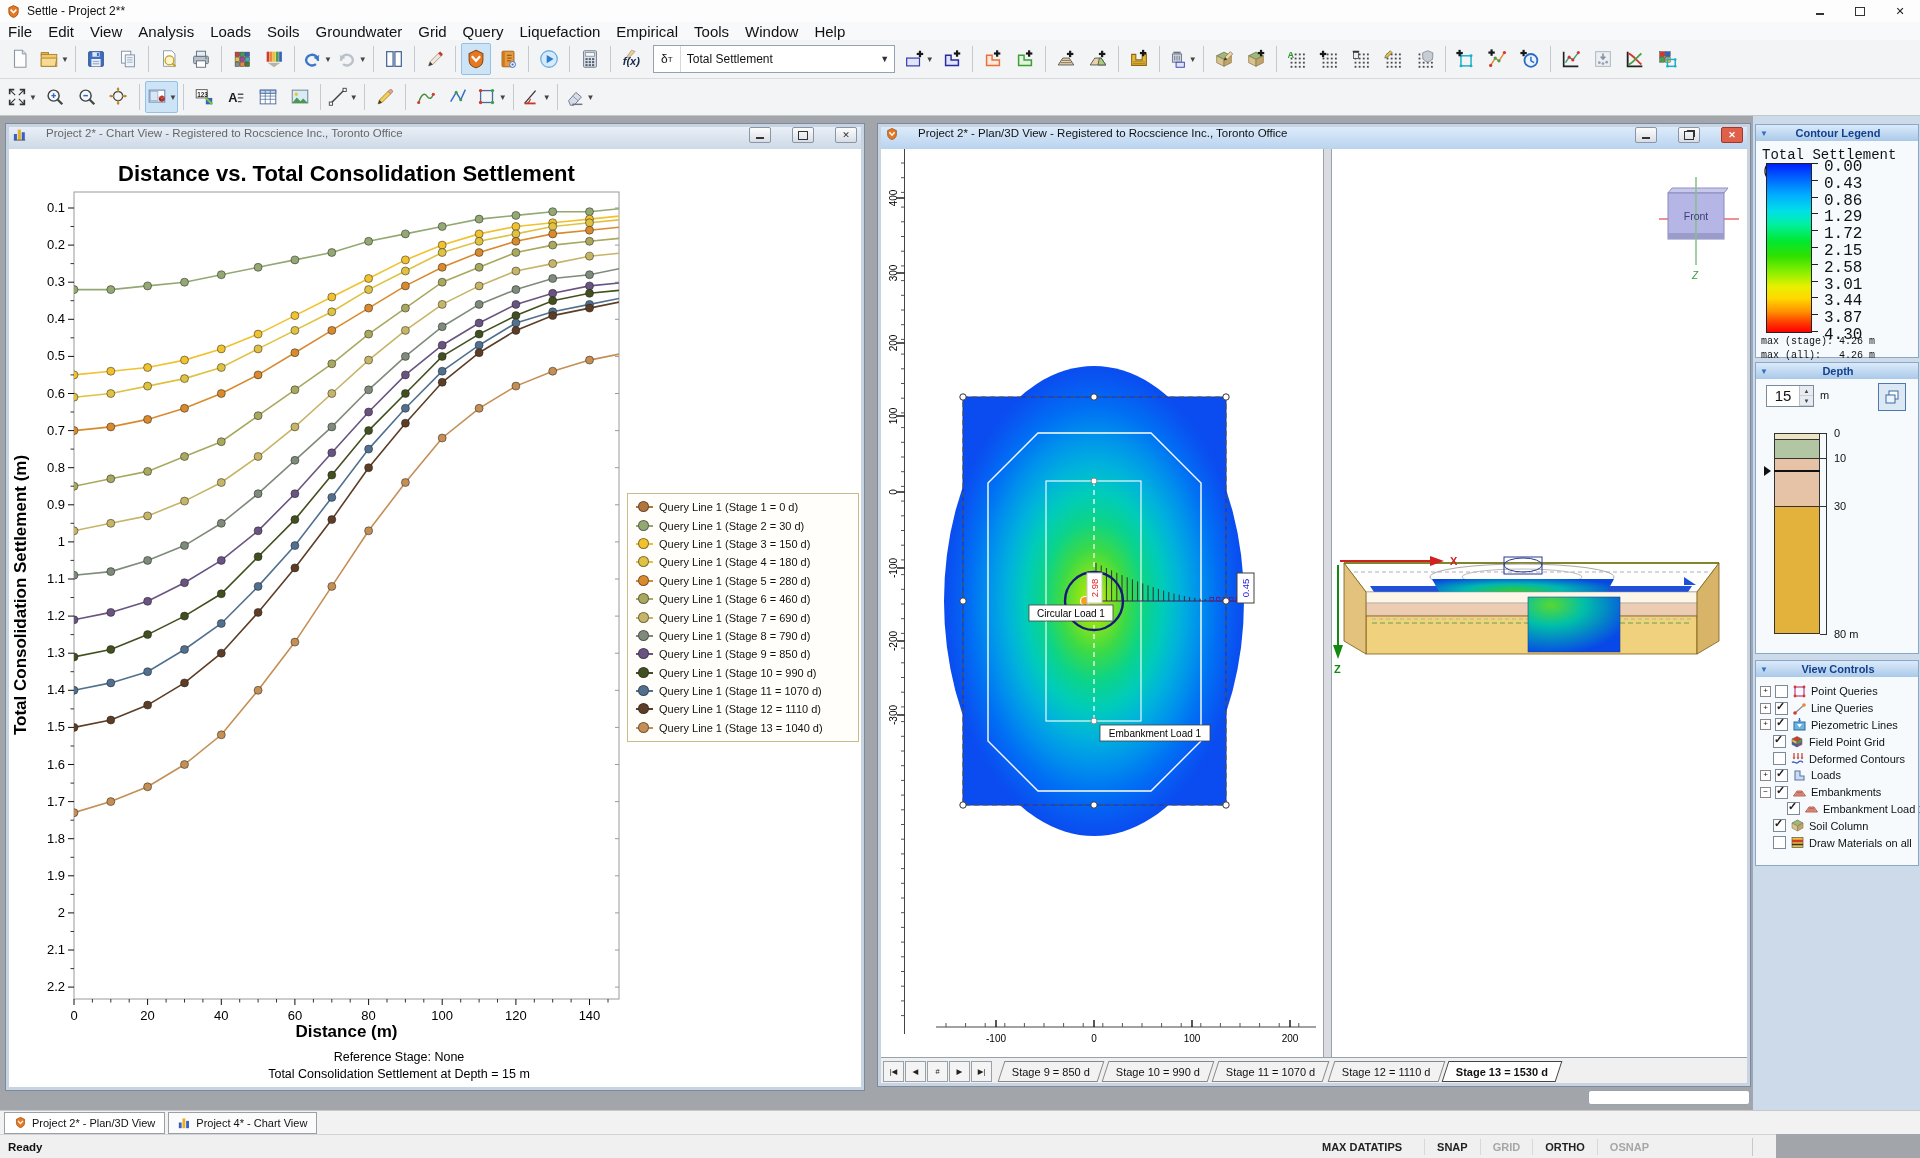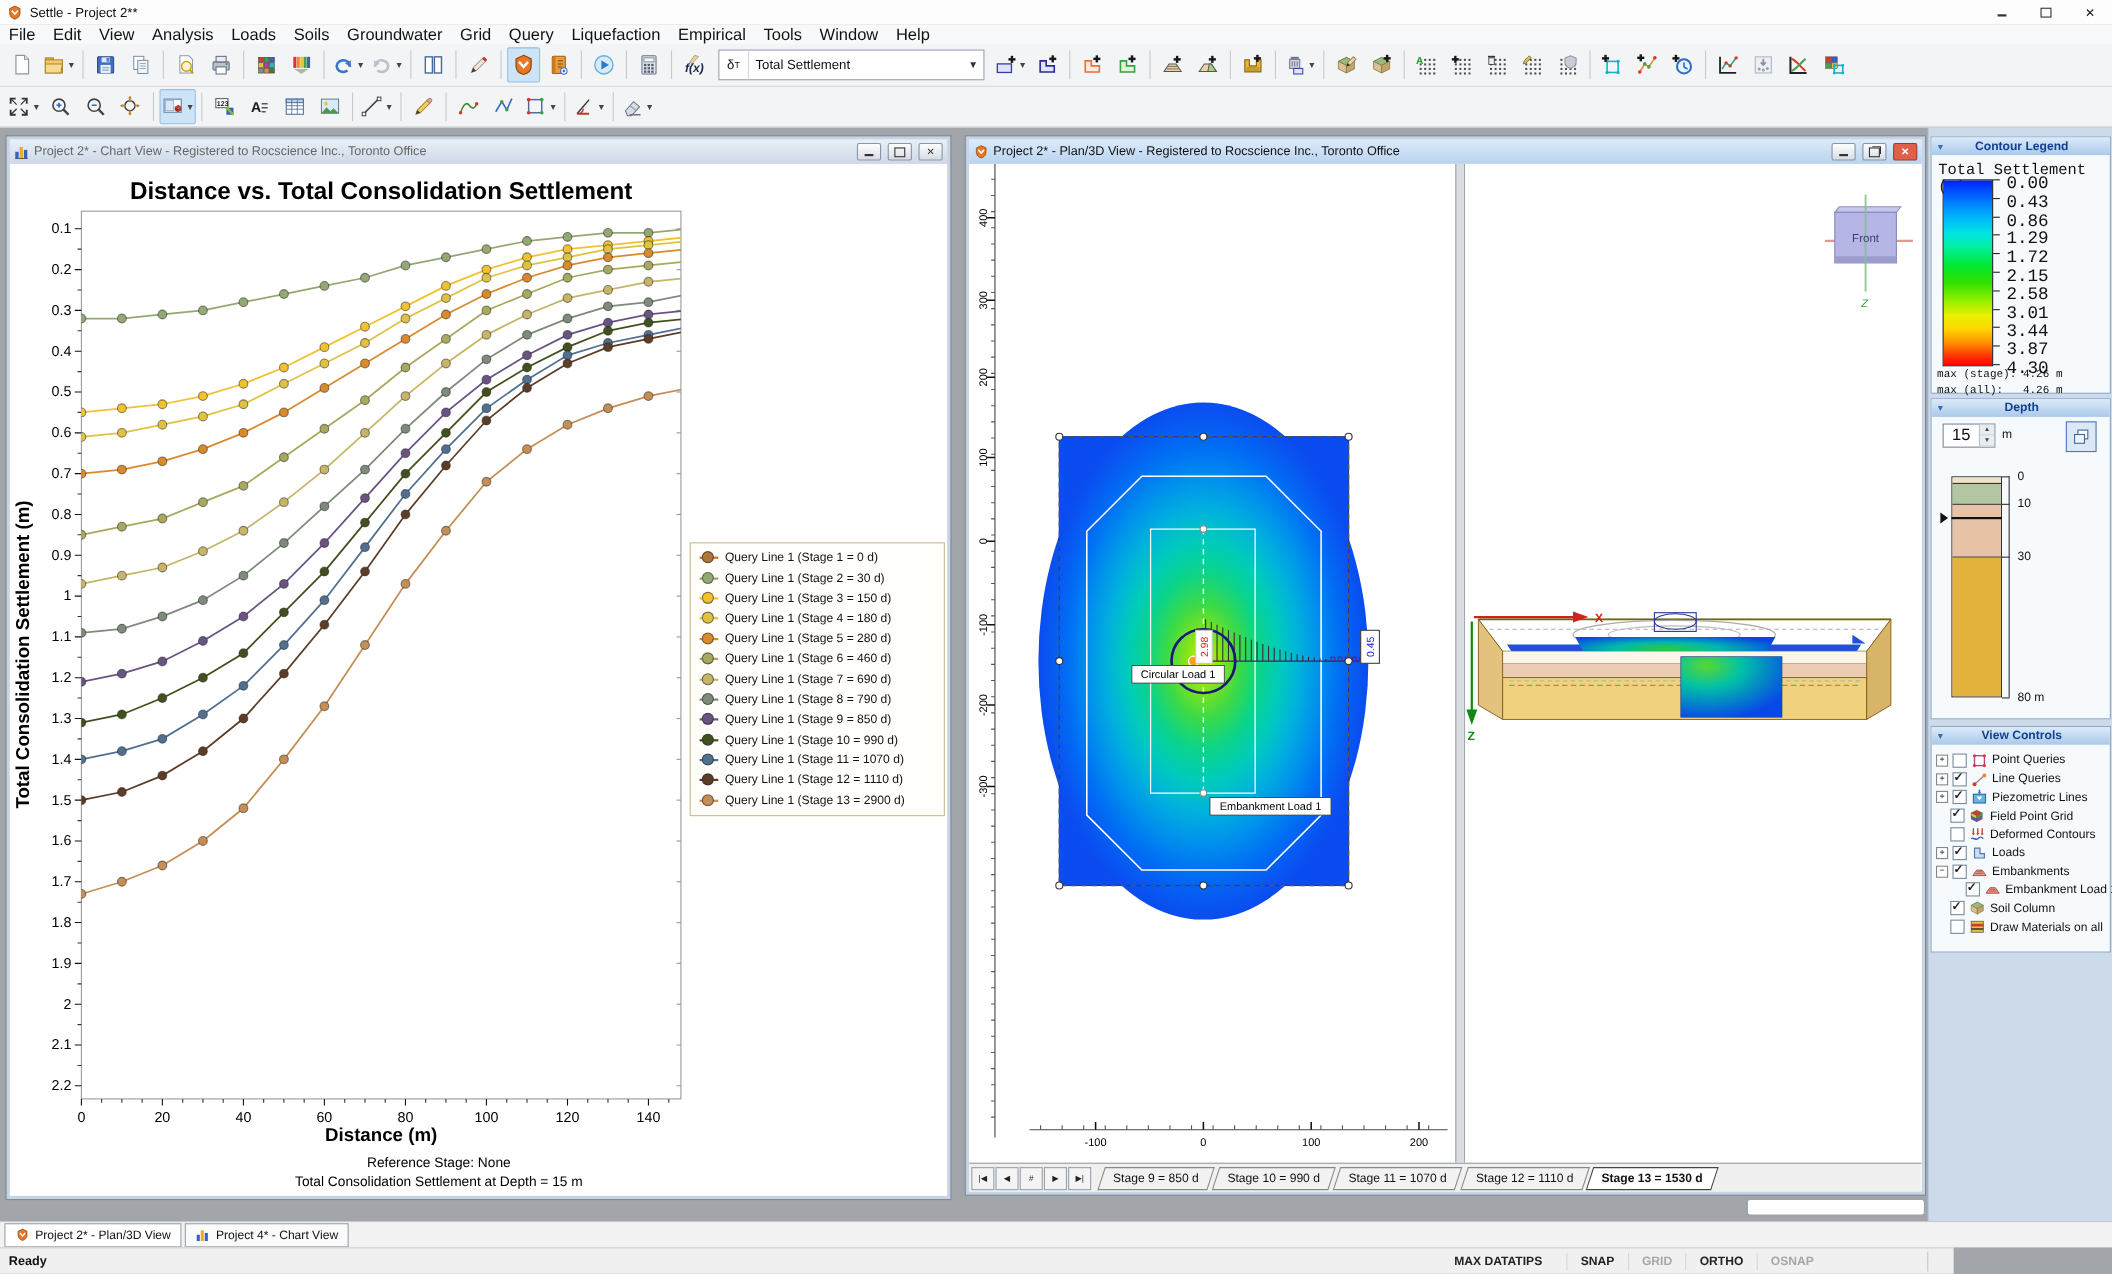--- a/index.html
+++ b/index.html
@@ -20,21 +20,21 @@
   .tbtn.hl{background:#cde4f7;border-color:#94c0e8}
   .tsep{width:1px;height:26px;background:#c6cacd;margin:0 4px}
   .caret{font-size:8px;color:#444;margin-left:1px}
   #settle-dd{width:240px;height:26px;background:#fff;border:1px solid #96a2b2;display:flex;align-items:center;margin:0 6px}
   #settle-dd .sym{width:26px;height:100%;display:flex;align-items:center;justify-content:center;border-right:1px solid #d4d9df;font-size:12px}
   #settle-dd .sym sub{font-size:8px}
   #settle-dd .val{flex:1;padding-left:6px;font-size:12px;white-space:nowrap;overflow:hidden}
   #settle-dd .chev{width:18px;text-align:center;font-size:9px;color:#333}
   
   .mdi{position:absolute;border:3px solid #c9d4e2;outline:1px solid #7a8aa0;background:#fff;box-sizing:border-box}
-  .win-title{height:22px;display:flex;align-items:center;gap:4px;padding:0 4px;font-size:11.5px;border-bottom:1px solid #a8b4c4}
+  .win-title{height:22px;display:flex;gap:19px;padding:0 4px;font-size:11.5px;border-bottom:1px solid #a8b4c4}
   .win-title .wt{flex:1;white-space:nowrap;overflow:hidden}
   .wbtn{width:22px;height:16px;border:1px solid #8a96a8;background:linear-gradient(#fdfdfd,#d8dde4);
         display:flex;align-items:center;justify-content:center;font-size:9px;color:#333;border-radius:2px;margin-left:2px;box-sizing:border-box}
   .wbtn.red{background:#e0604a;color:#fff;border-color:#a03828;font-weight:bold}
   .glyph-min{width:8px;height:2px;background:#333;margin-top:6px}
   .glyph-max{width:8px;height:7px;border:1px solid #333}
   .glyph-rest{width:8px;height:7px;border:1px solid #333;box-shadow:2px -2px 0 -1px #333}
   #chart-window{left:6px;top:124px;width:858px;height:966px}
   #chart-window .win-title{background:linear-gradient(#e9eff7,#cdd9e7);color:#666}
   #plan-window{left:878px;top:124px;width:872px;height:962px}
@@ -1179,21 +1179,21 @@
             <i></i>
             <b></b>
           </span>
           <span>Query Line 1 (Stage 12 = 1110 d)</span>
         </div>
         <div class="lgrow">
           <span class="lm" style="--c:#c48e54">
             <i></i>
             <b></b>
           </span>
-          <span>Query Line 1 (Stage 13 = 2900 d)</span>
+          <span>Query Line 1 (Stage 13 = 1040 d)</span>
         </div>
       </div>
   </div>
 </div>
 
 <div id="plan-window" class="mdi">
   <div class="win-title">
     <span class="wicon">
         <svg viewBox="0 0 24 24" width="14" height="14" aria-hidden="true">
           <path d="M12 2.5l7.5 3.5v7c0 4.5-3.5 7.5-7.5 8.5-4-1-7.5-4-7.5-8.5v-7z" fill="#e87722" stroke="#8a4a12" stroke-width="1.2"></path>

